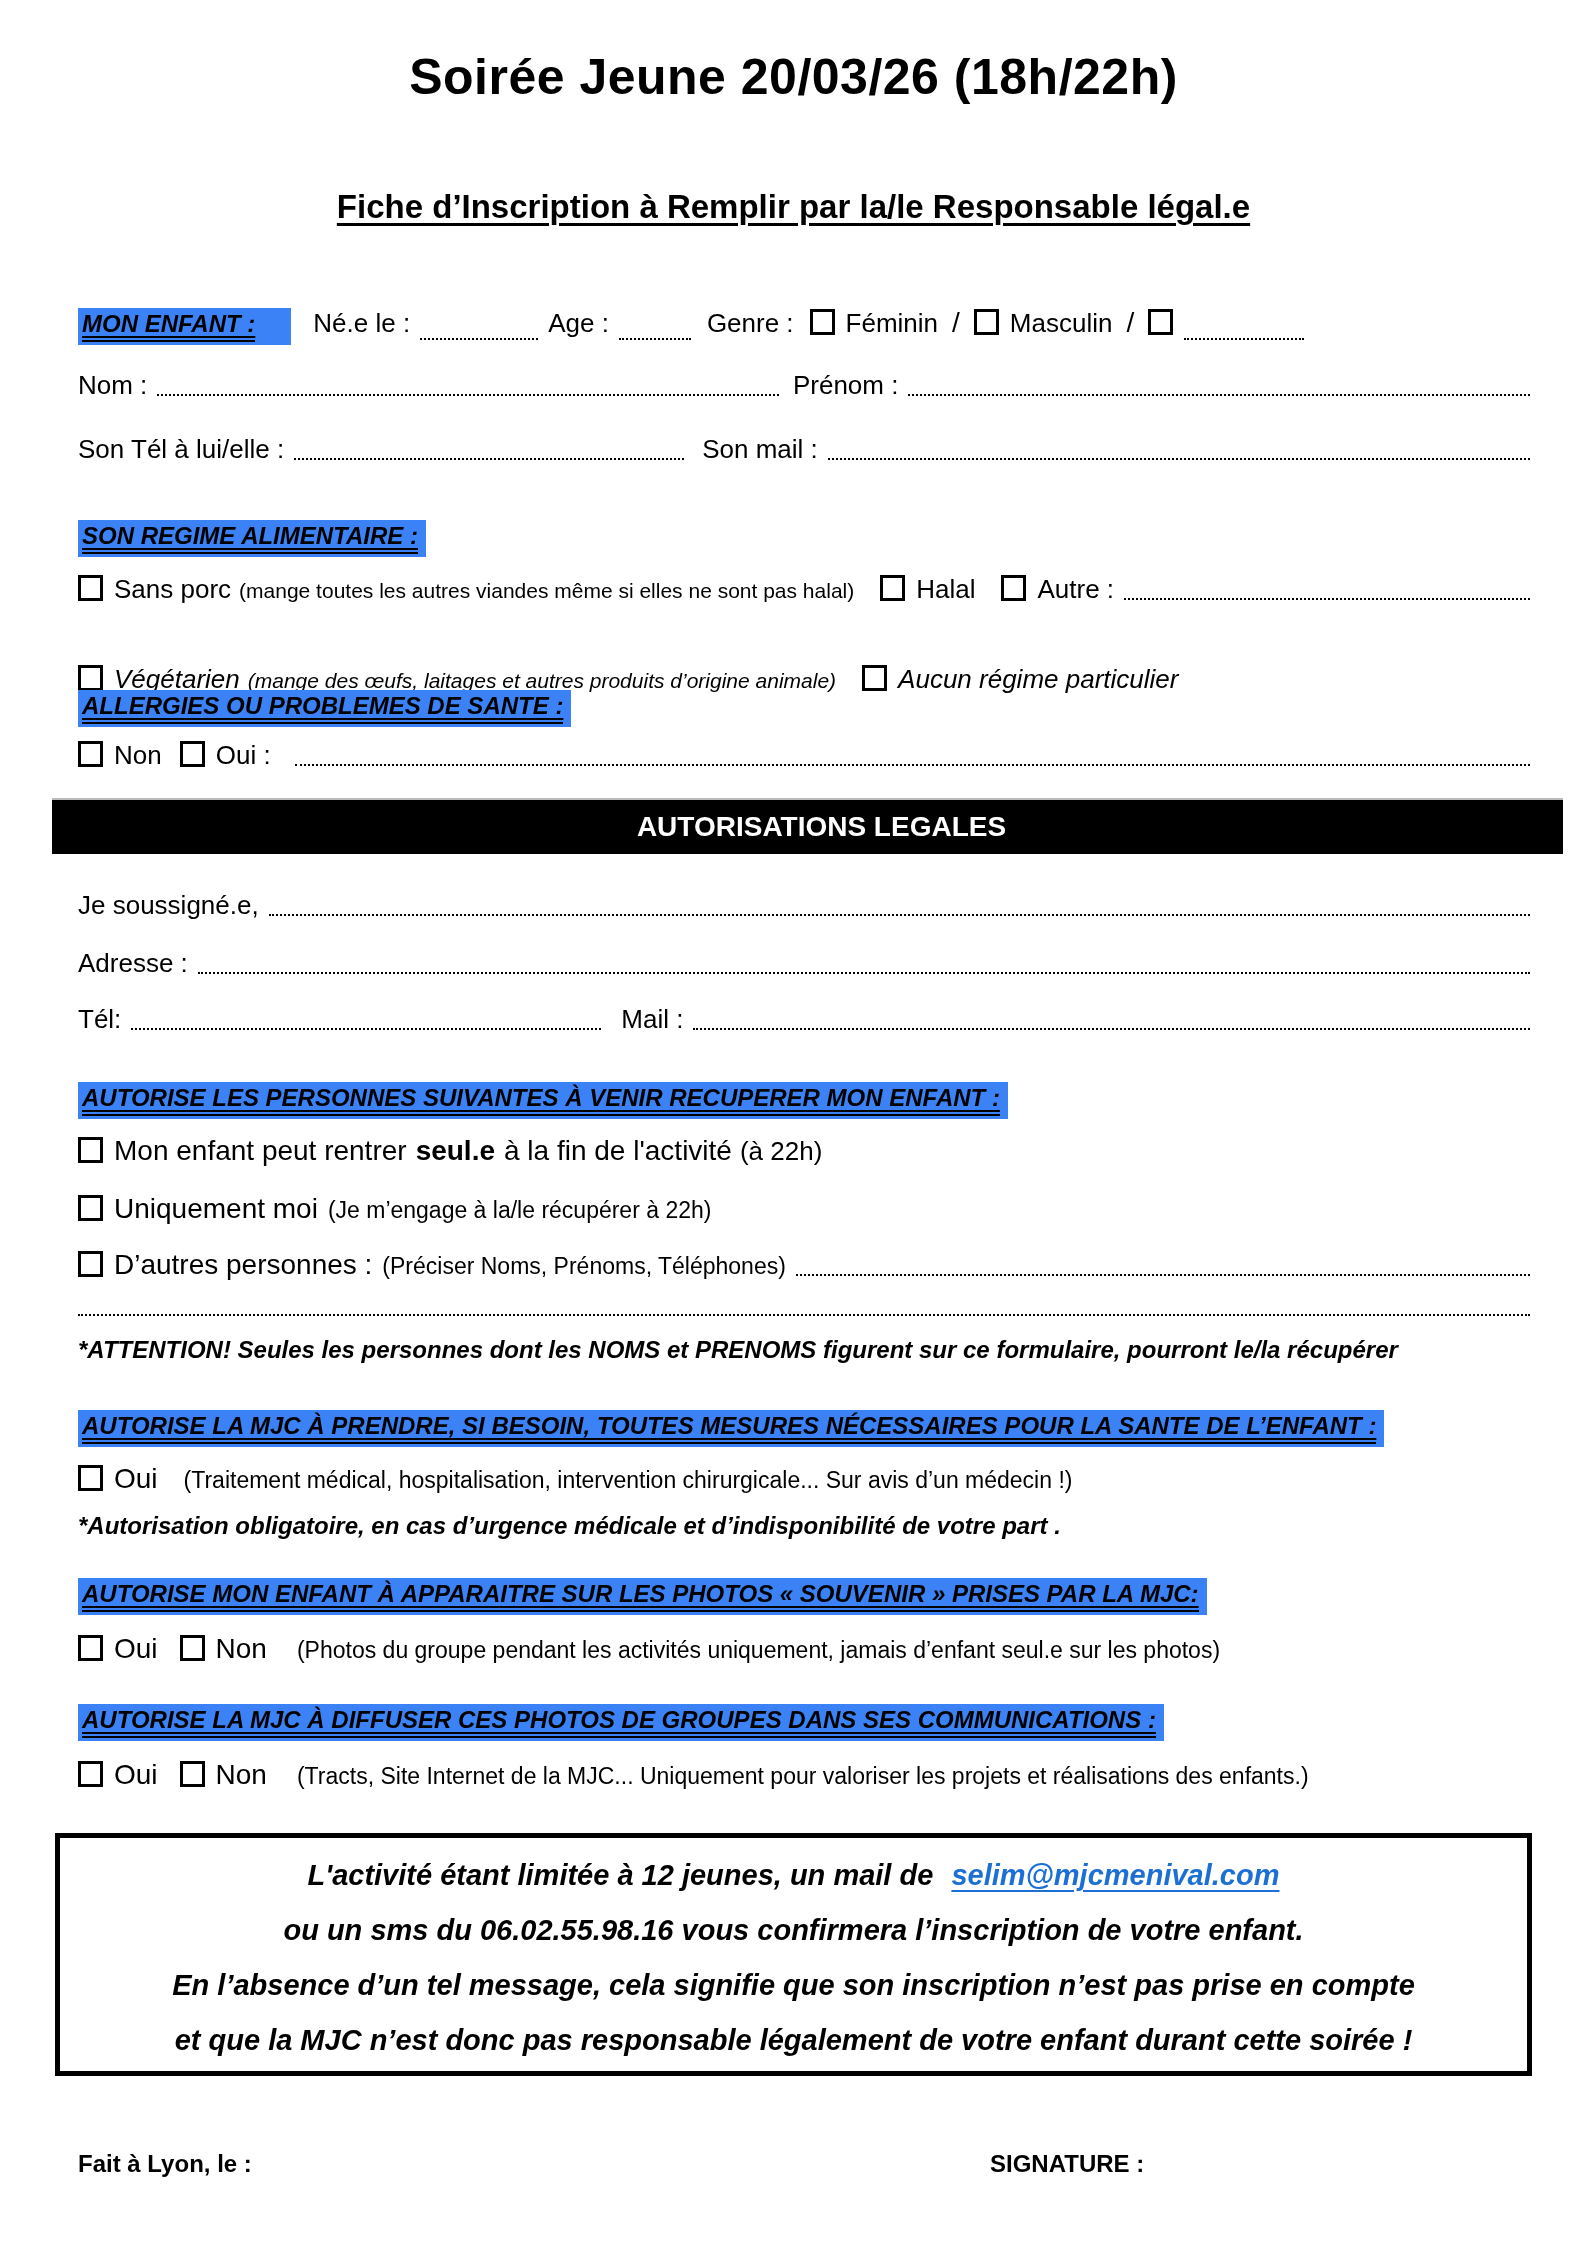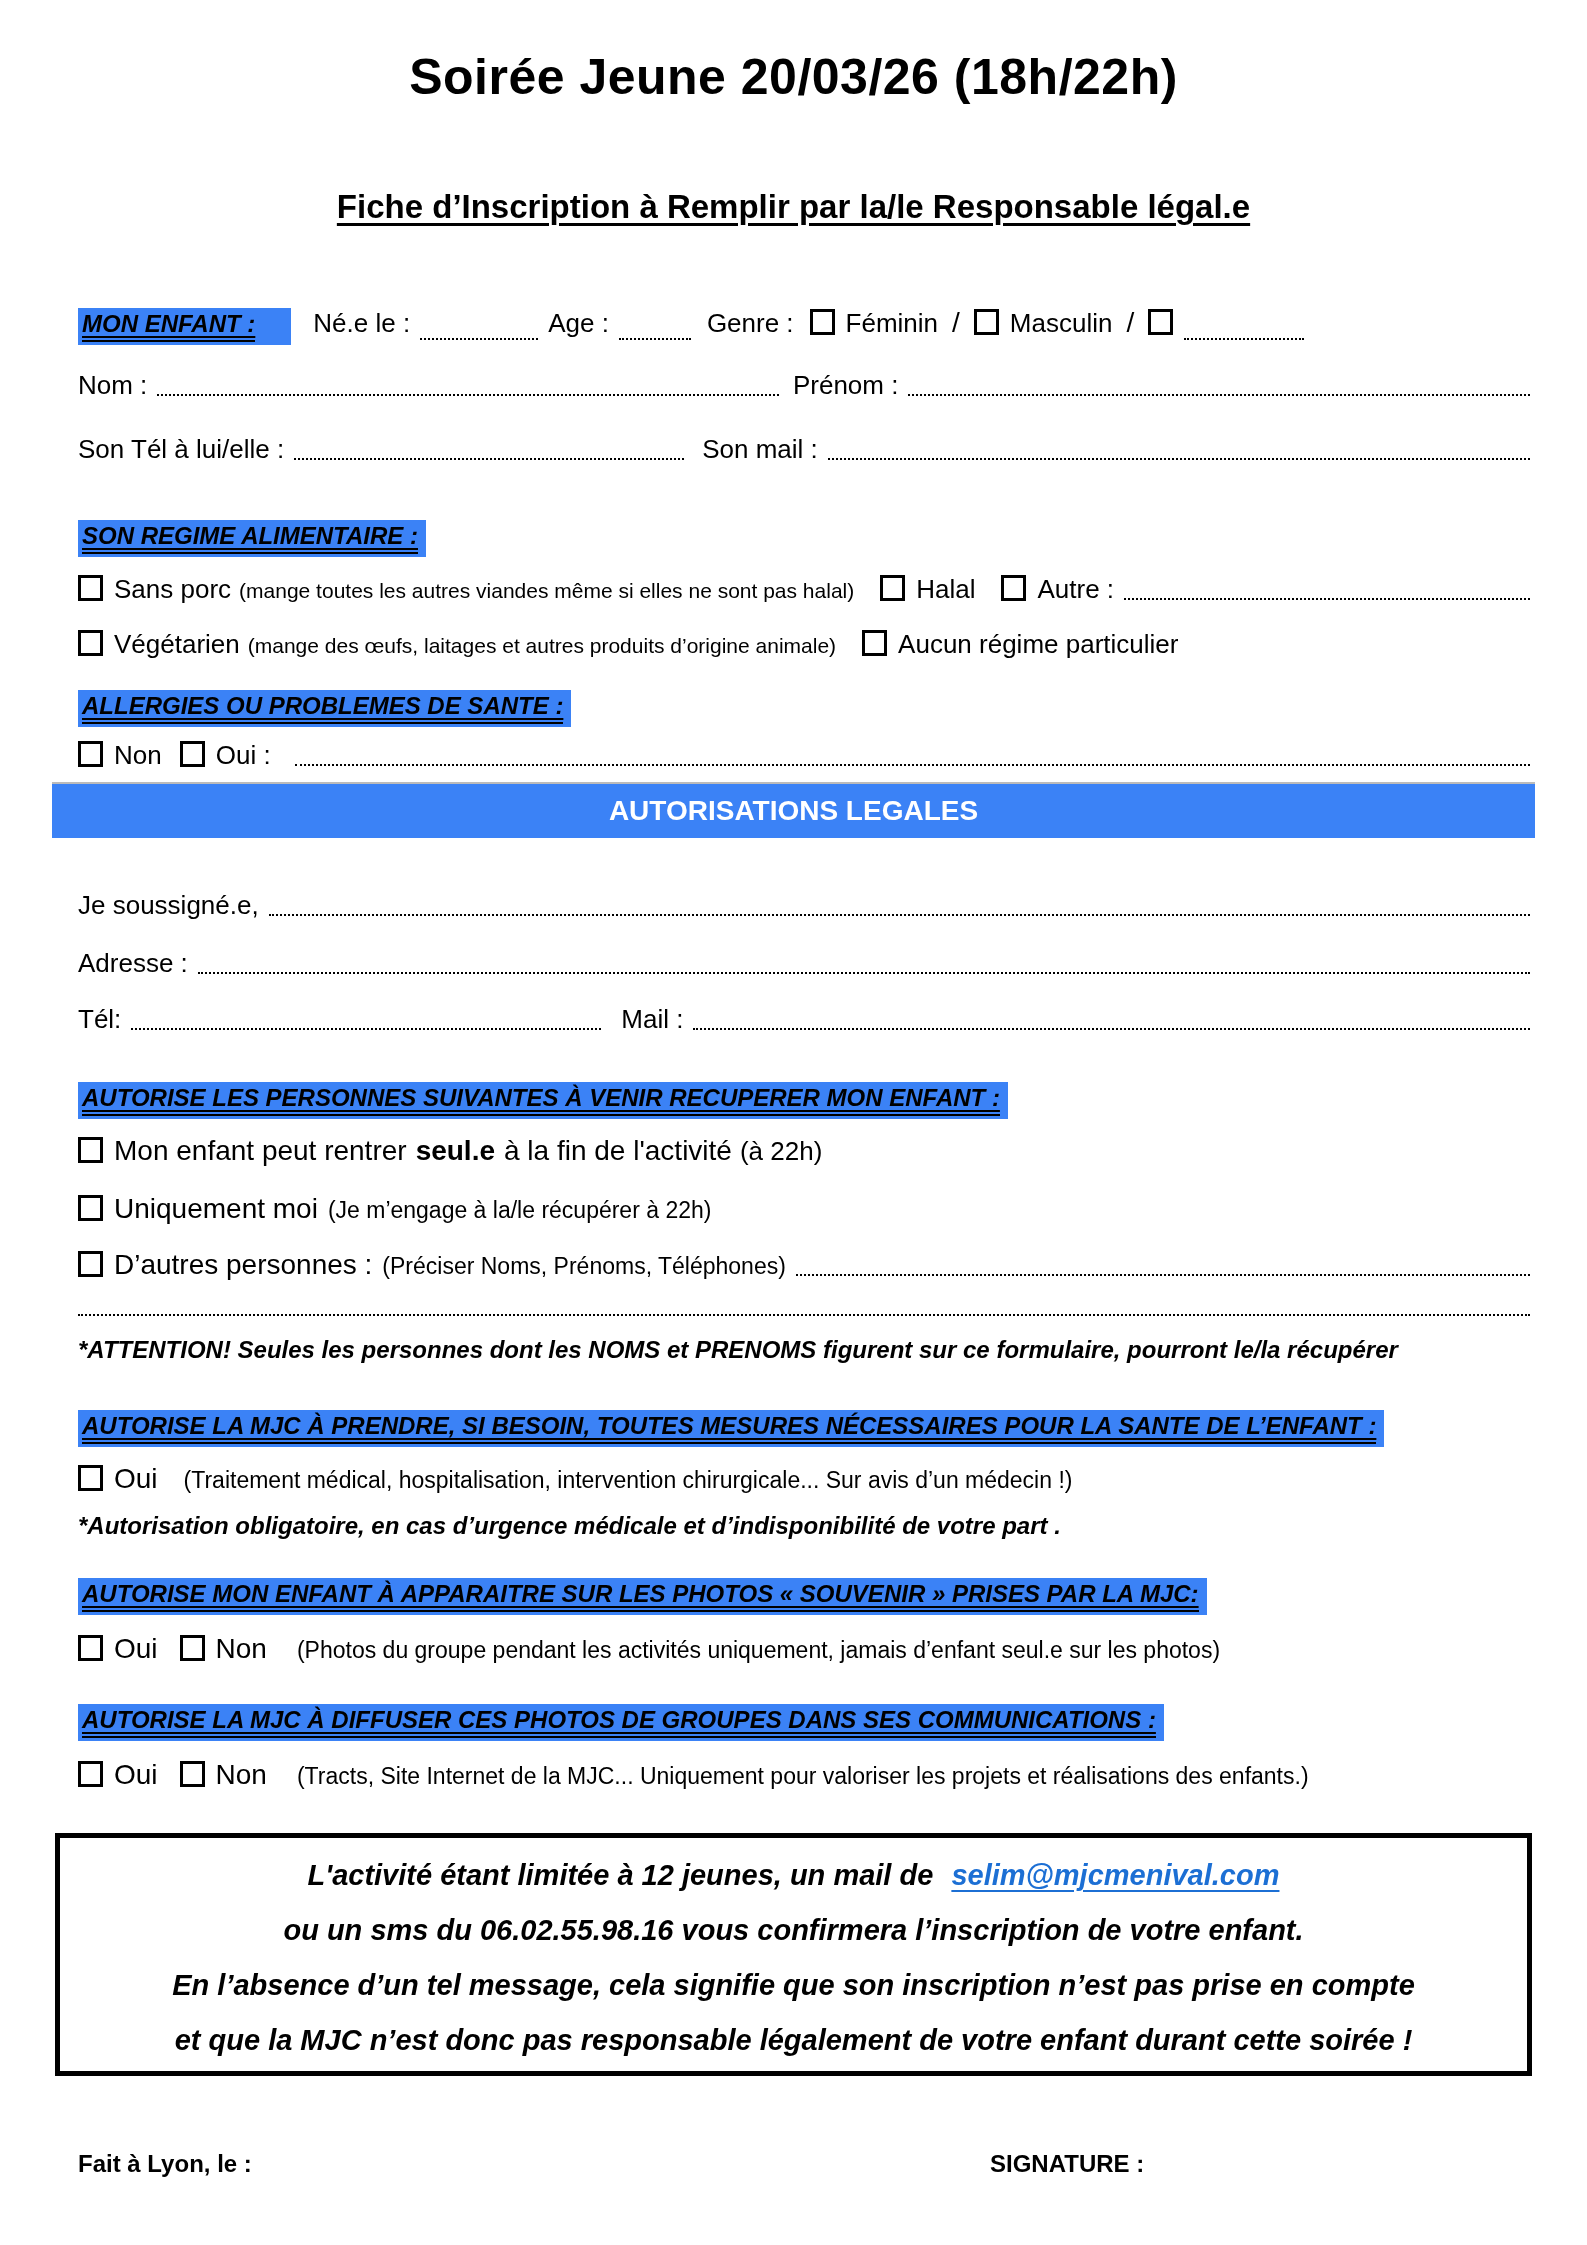--- a/index.html
+++ b/index.html
@@ -28,25 +28,26 @@
     border:3px solid #000;background:#fff;
     transform:translateY(3px);
     margin-right:11px;
   }
   .cb.sp{margin-left:26px;}
   .dots{border-bottom:2px dotted #000;align-self:flex-end;margin-bottom:5px;}
   .dots.grow{flex:1;}
   .lbl{margin-right:10px;}
   .slash{font-size:28px;margin:0 14px;}
   .bar{
-    position:absolute;left:52px;width:1483px;top:782px;height:54px;
-    background:#3b82f6;color:#fff;
+    position:absolute;left:52px;width:1483px;top:798px;height:54px;
+    background:#000000;color:#fff;
     font-size:28px;font-weight:bold;
     text-align:center;line-height:54px;
     border-top:2px solid #bbb;
+    padding-left:28px;
   }
   .notice{
     position:absolute;left:55px;top:1833px;width:1477px;
     box-sizing:border-box;border:5px solid #000;
     padding:22px 10px 14px 10px;
     text-align:center;
   }
   .notice .nl{font-size:29px;font-weight:bold;font-style:italic;margin-bottom:23px;line-height:1.1;}
   .notice .nl:last-child{margin-bottom:0;}
   .link{color:#1c6fd4;text-decoration:underline;text-decoration-thickness:2px;text-underline-offset:5px;cursor:pointer;}
@@ -102,21 +103,21 @@
     <span class="cb"></span>
     <span>Sans porc</span>
     <span class="note" style="margin-left:8px;">(mange toutes les autres viandes même si elles ne sont pas halal)</span>
     <span class="cb sp"></span>
     <span>Halal</span>
     <span class="cb sp"></span>
     <span class="lbl">Autre :</span>
     <span class="dots grow"></span>
   </div>
 
-  <div class="abs row t" style="top:627px;">
+  <div class="abs row t" style="top:662px;font-style:italic;">
     <span class="cb"></span>
     <span>Végétarien</span>
     <span class="note" style="margin-left:8px;">(mange des œufs, laitages et autres produits d’origine animale)</span>
     <span class="cb sp"></span>
     <span>Aucun régime particulier</span>
   </div>
 
   <div class="abs" style="top:690px;">
     <span class="hl"><span class="hl-u">ALLERGIES OU PROBLEMES DE SANTE :</span></span>
   </div>

